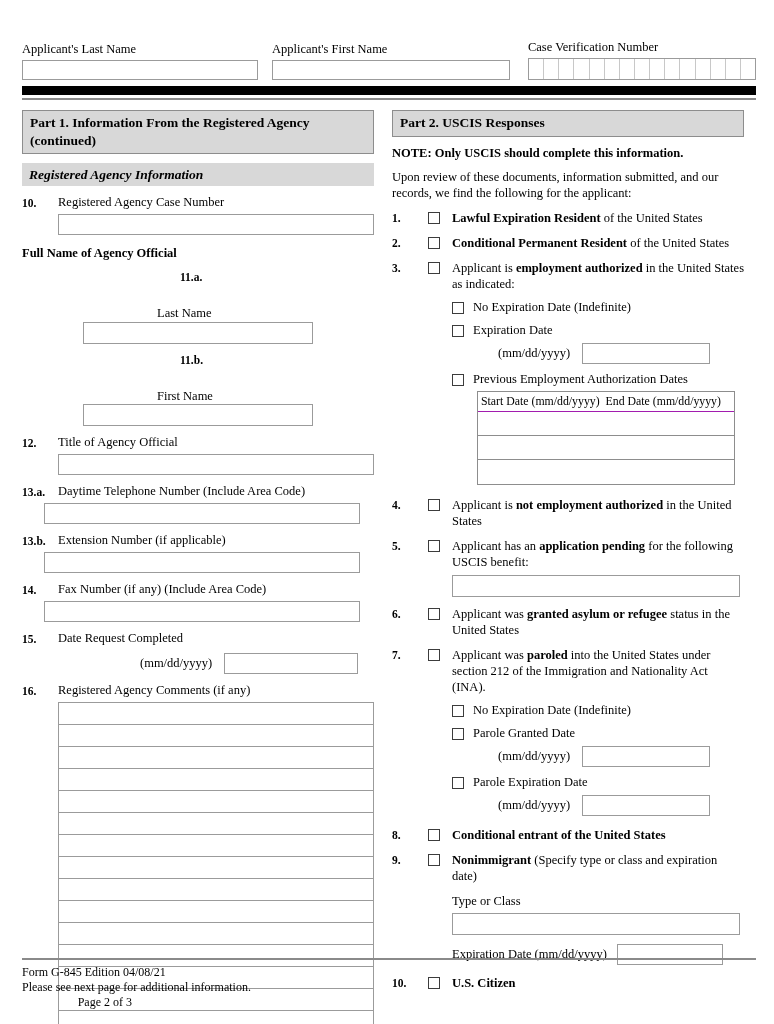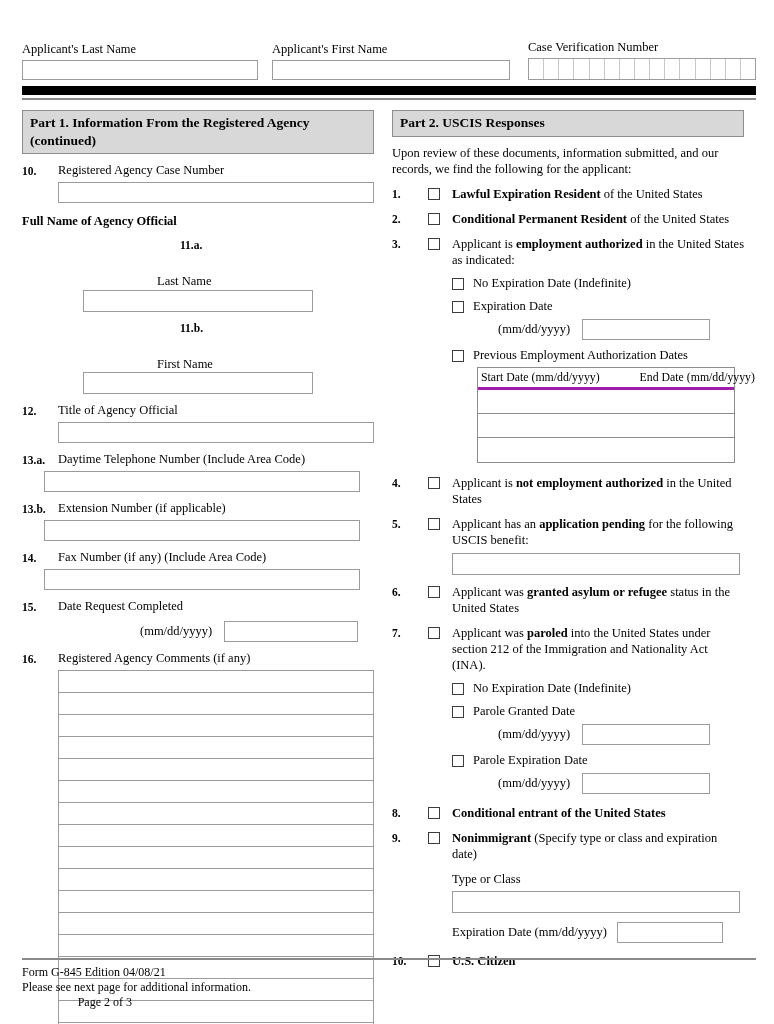--- a/index.html
+++ b/index.html
@@ -228,26 +228,25 @@
   .eadtable {
     margin-left: 85px;
     margin-top: 4px;
     width: 258px;
     border: 1px solid #8d8d8d;
     box-sizing: border-box;
     background: #fff;
   }
   .eadtable .thead {
     display: flex;
-    border-bottom: 3px solid #a21caf;
+    border-bottom: 1px solid #a21caf;
     font-size: 11.8px;
     line-height: 16px;
     padding: 1px 2px 2px 3px;
     white-space: nowrap;
-    gap: 34px;
   }
   .eadtable .th2 { margin-left: 6px; }
   .eadtable .trow {
     height: 24px;
     border-bottom: 1px solid #8d8d8d;
     box-sizing: border-box;
   }
   .eadtable .trow:last-child { border-bottom: none; }
 
   .wide-input {
@@ -329,20 +328,21 @@
   </div>
 
   <div class="blackbar"></div>
   <div class="grayline"></div>
 
   <div class="cols">
 
     <div class="col-left">
 
       <div class="part-head">Part 1.  Information From the Registered Agency (continued)</div>
+      <div class="sub-head">Registered Agency Information</div>
 
       <div class="row">
         <div class="num">10.</div>
         <div class="lbl">Registered Agency Case Number</div>
       </div>
       <div class="inbox indent-box" style="width:316px;"></div>
 
       <div class="bold-head">Full Name of Agency Official</div>
 
       <div class="inline-row">
@@ -414,20 +414,21 @@
           <div class="ln"></div>
         </div>
 
     </div>
 
     <div class="col-gap"></div>
 
     <div class="col-right">
 
       <div class="part-head">Part 2.  USCIS Responses</div>
+      <div class="note">NOTE:  Only USCIS should complete this information.</div>
       <div class="intro">Upon review of these documents, information submitted, and our records, we find the following for the applicant:</div>
 
       <div class="q">
         <div class="qnum">1.</div>
         <div class="cb"></div>
         <div class="qtext"><b>Lawful Expiration Resident</b><span> of the United States</span></div>
       </div>
 
       <div class="q">
         <div class="qnum">2.</div>

